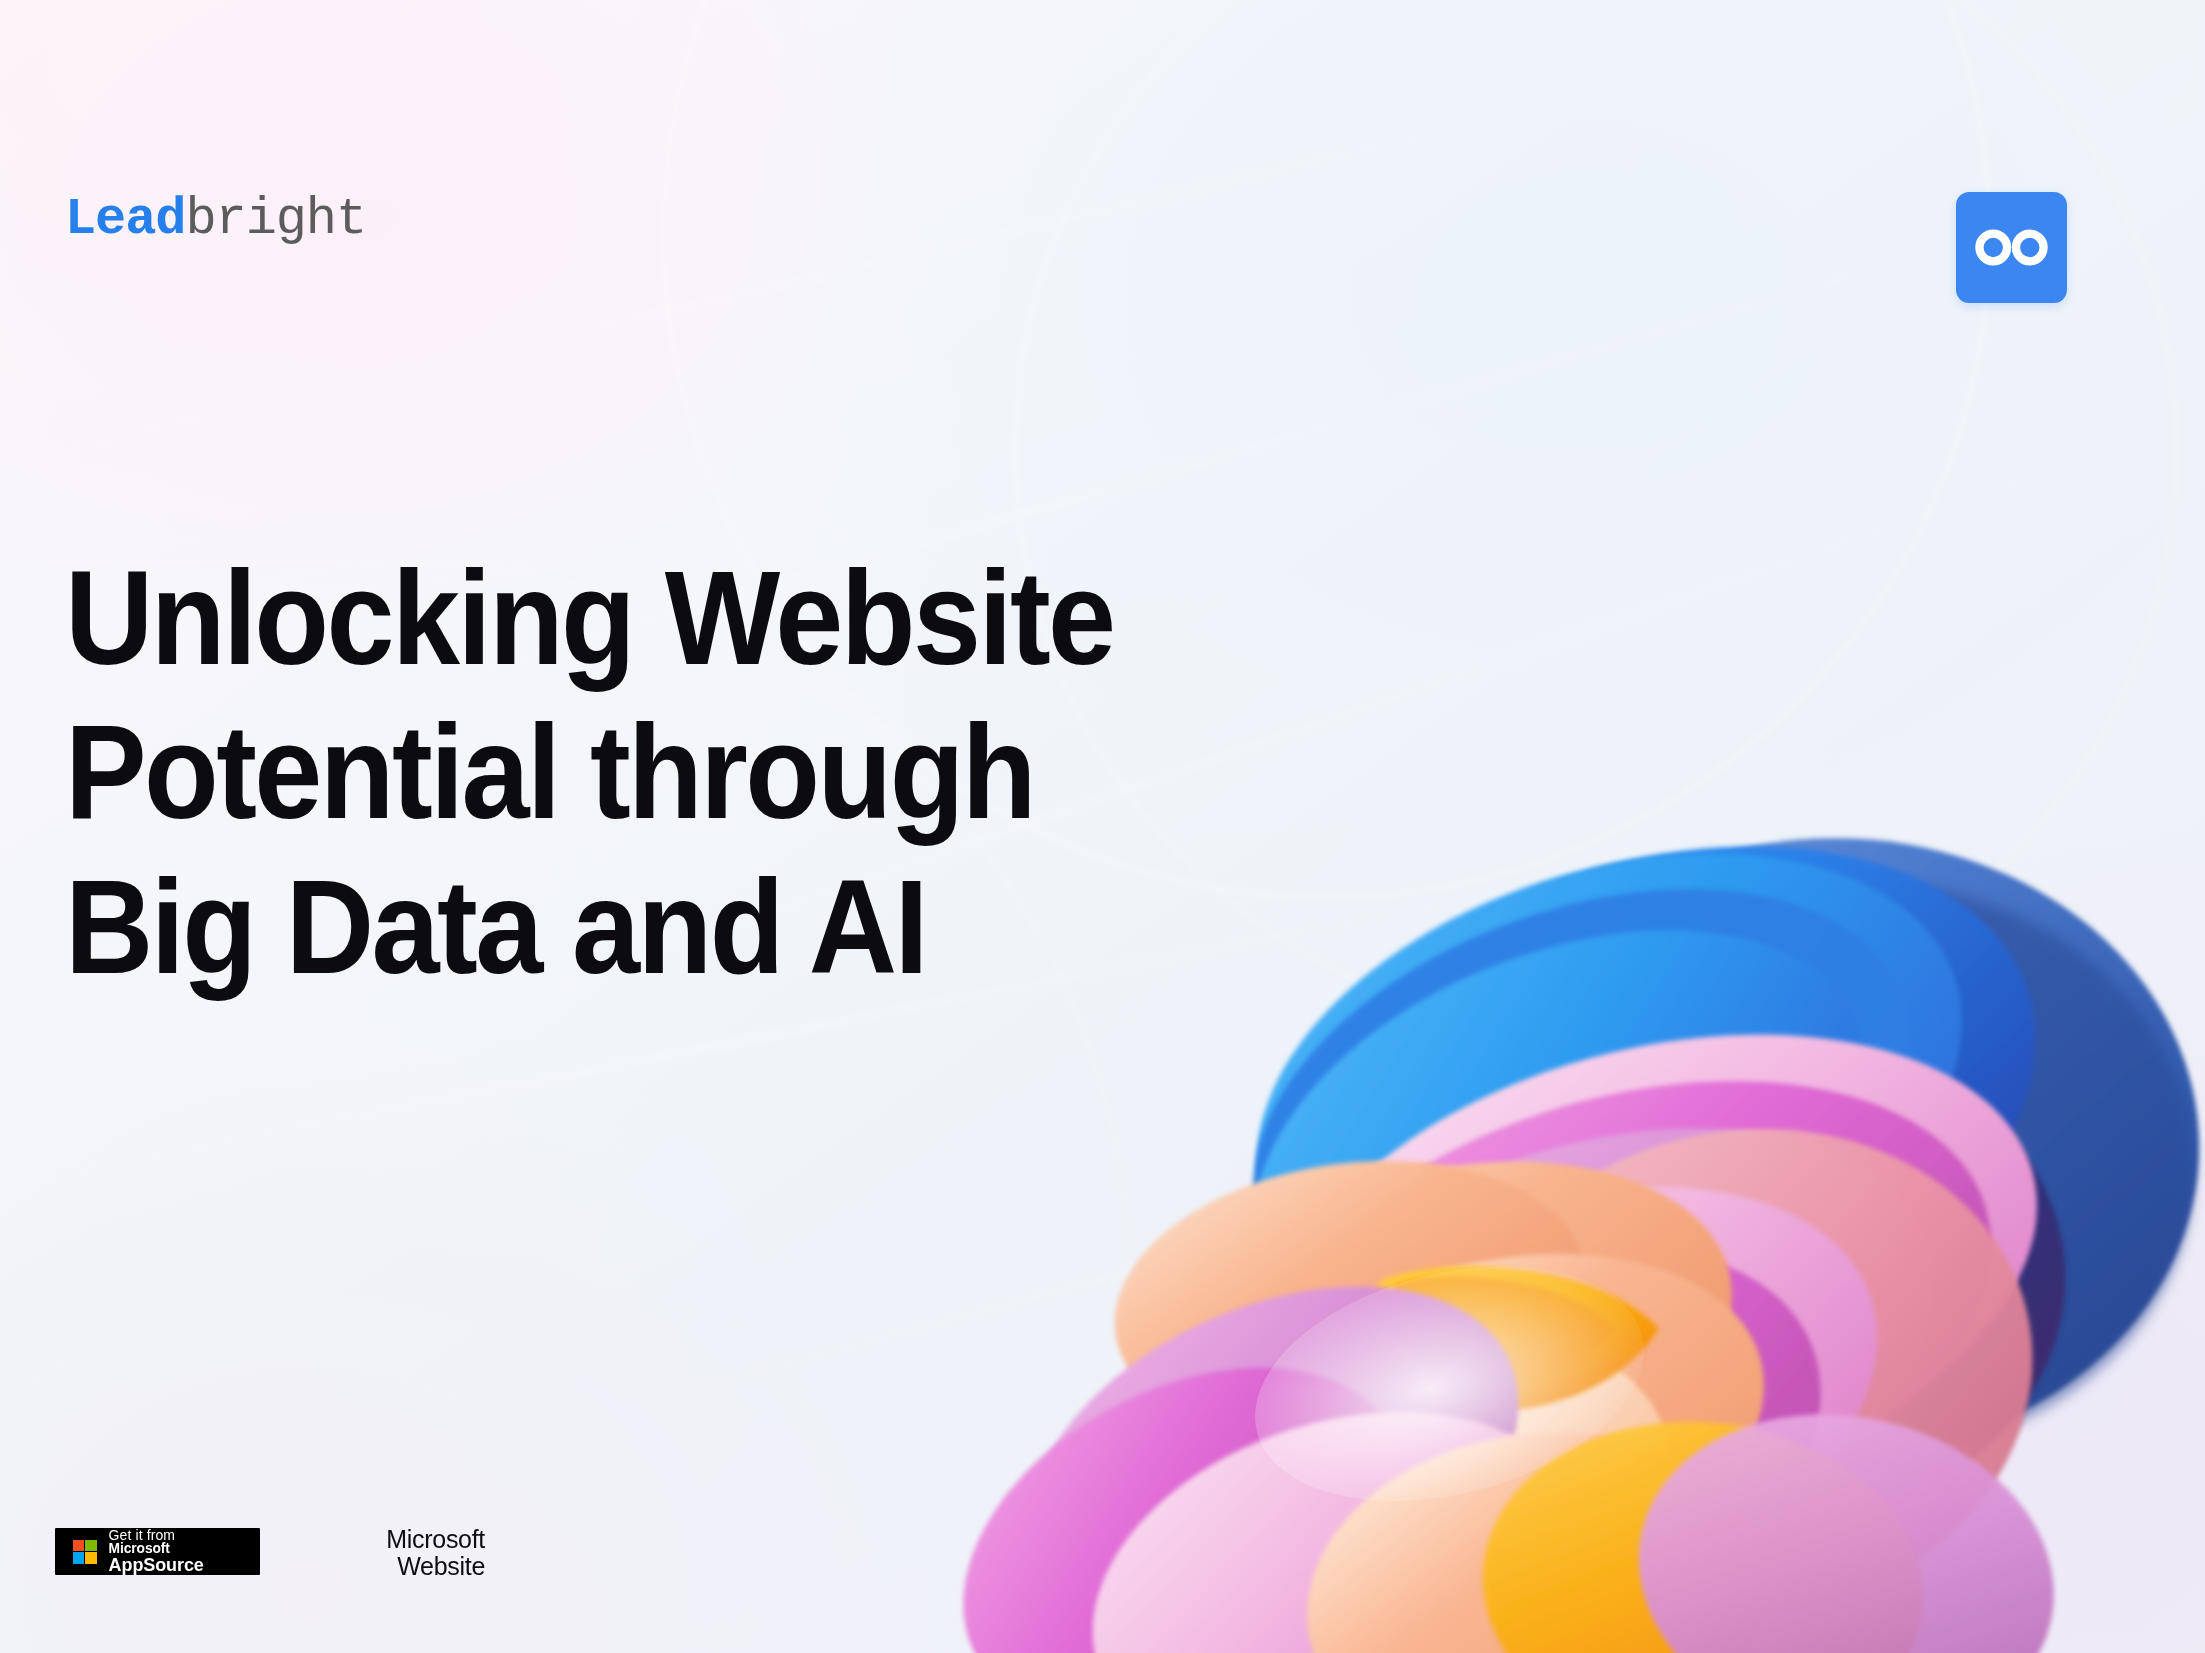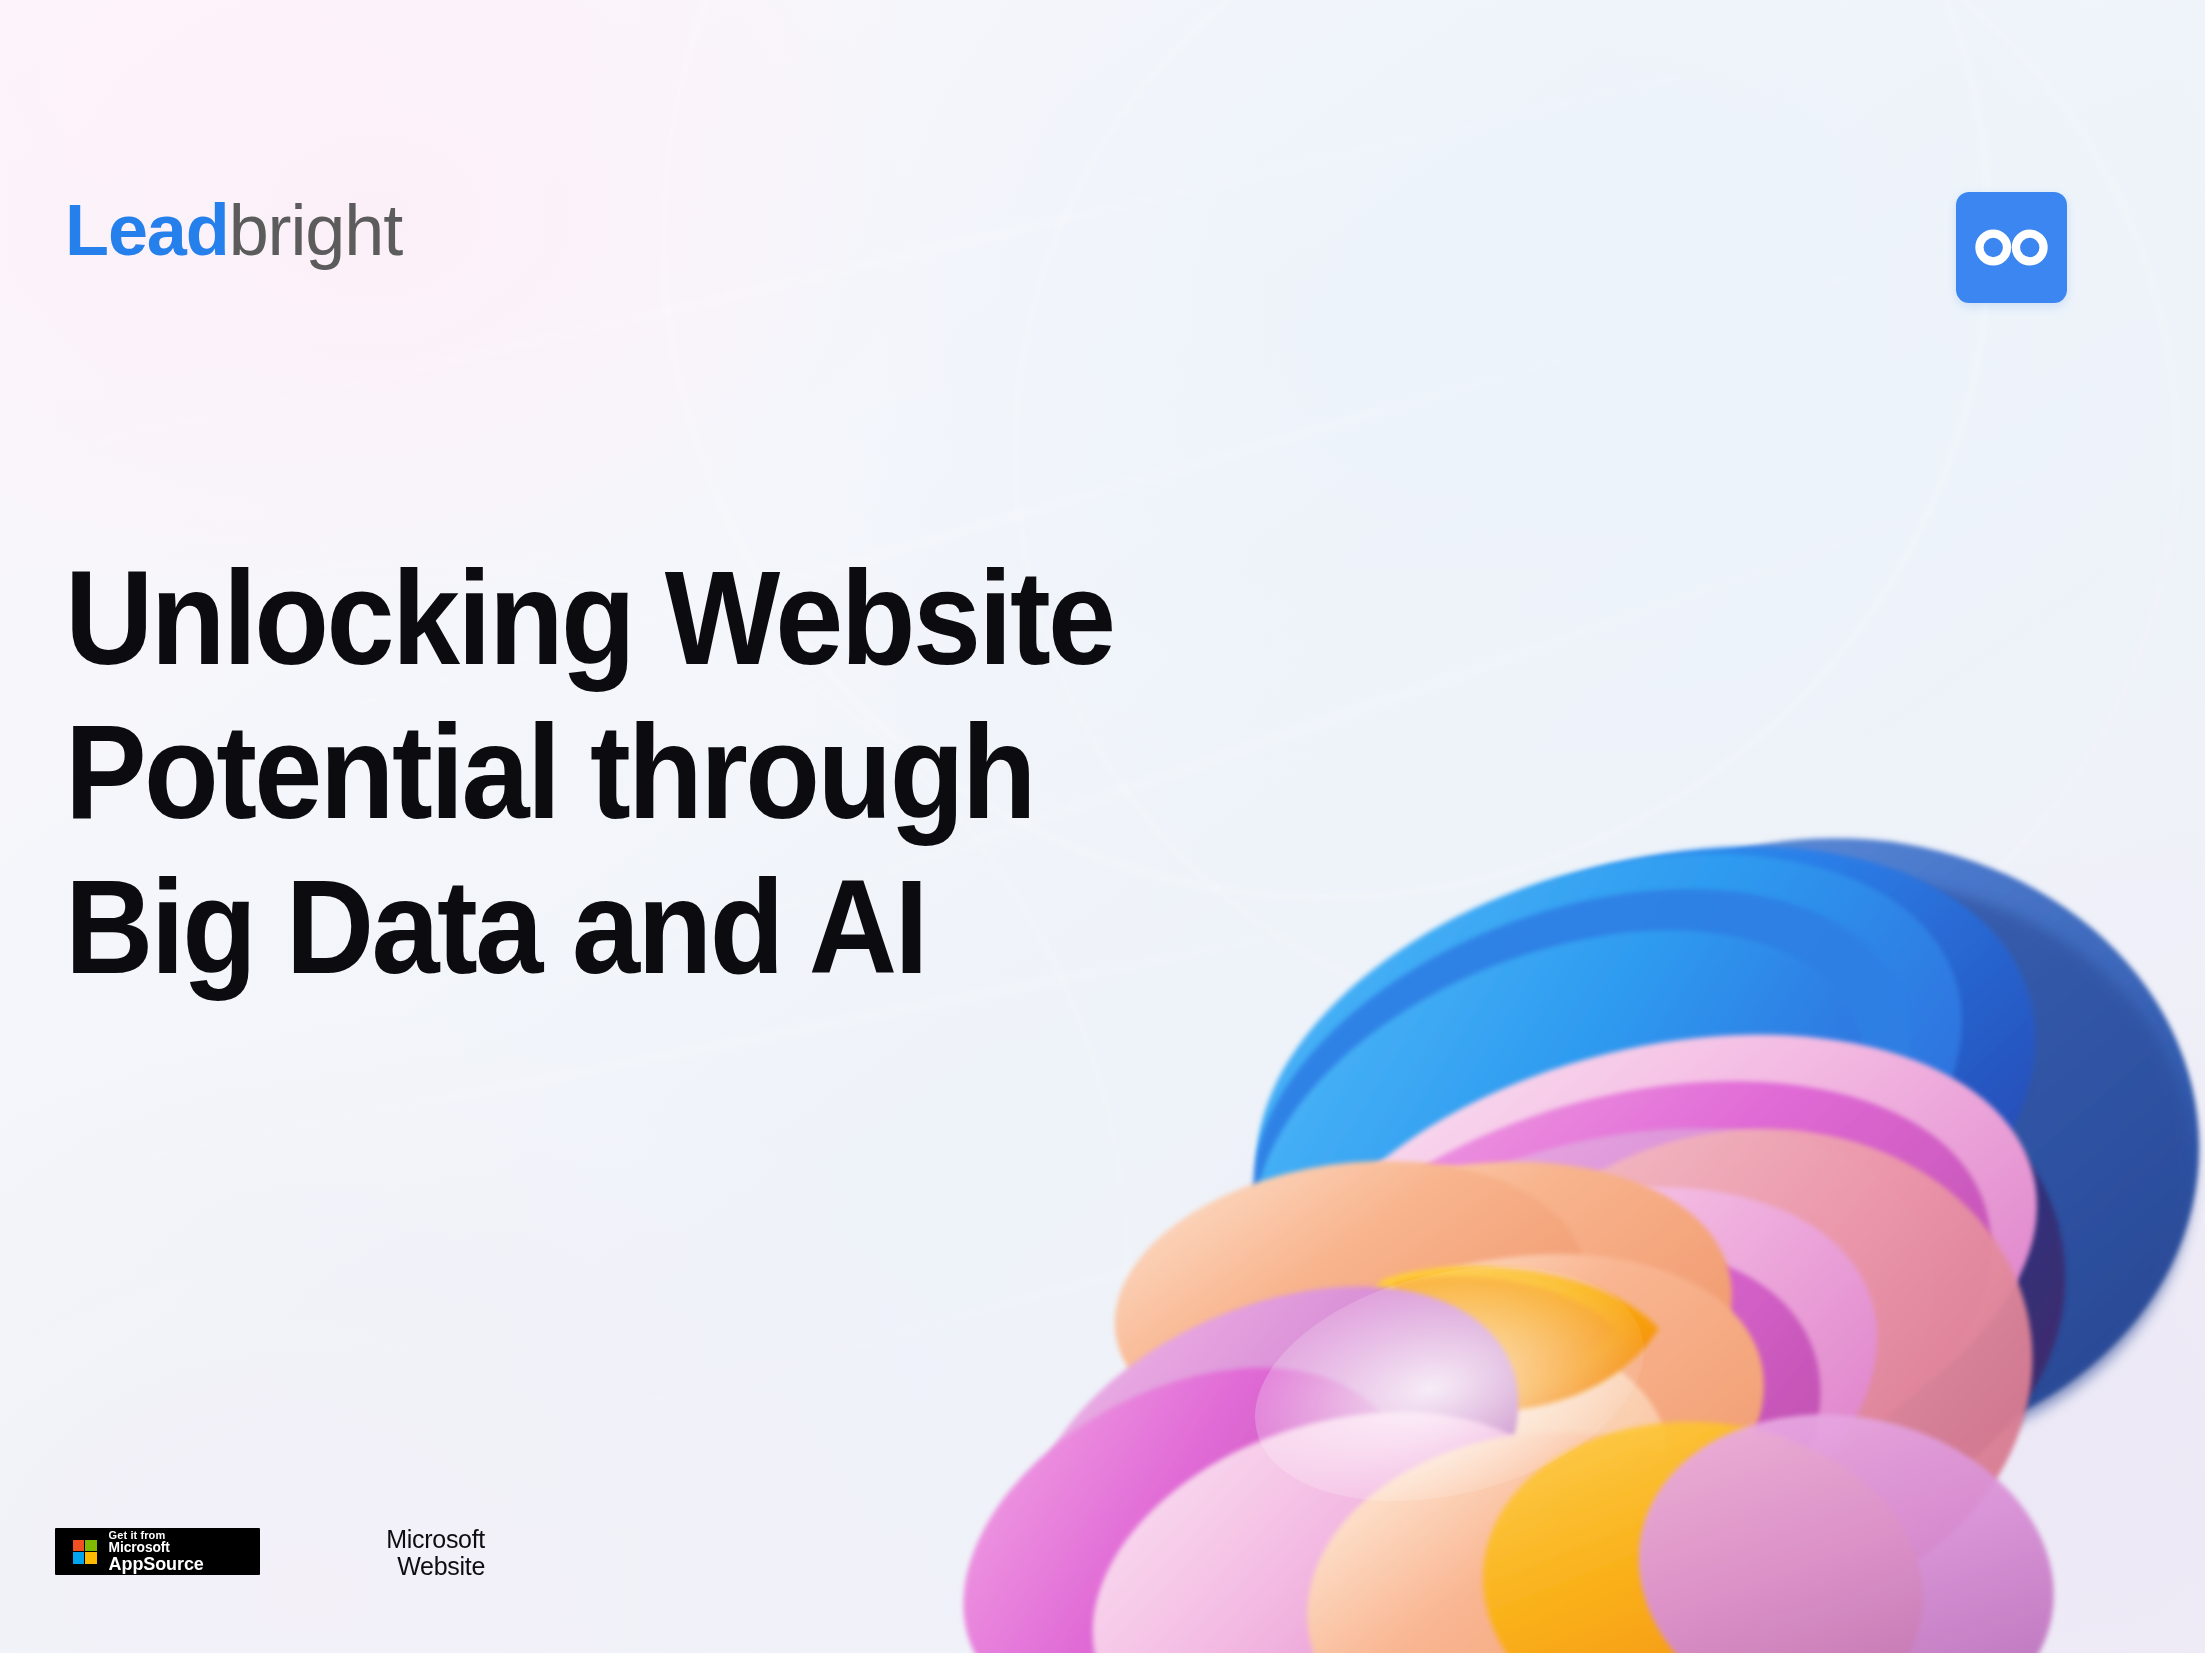--- a/index.html
+++ b/index.html
@@ -50,24 +50,25 @@
   .bg-wash-tl { position:absolute; left:-8%; top:-12%; width:1103px; height:827px;
                 background: radial-gradient(ellipse at center, rgba(252,240,248,.95) 0%, rgba(252,240,248,0) 68%); }
   .bg-wash-br { position:absolute; right:-10%; bottom:-14%; width:1323px; height:992px;
                 background: radial-gradient(ellipse at center, rgba(234,230,246,.85) 0%, rgba(234,230,246,0) 68%); }
 
   
   .logo {
     position: absolute;
     left: 65px;
     top: 194px;
-    font-size: 72px;
+    font-size: 52px;
     line-height: 1;
     letter-spacing: -1.1px;
     white-space: nowrap;
+    font-family: Liberation Mono, monospace;
   }
   .logo .lead   { font-weight: 700; color: #2680eb; }
   .logo .bright { font-weight: 400; color: #5c5c5c; }
 
   
   .app-icon {
     position: absolute;
     left: 1956px;
     top: 192px;
     width: 111px;
@@ -130,21 +131,21 @@
     grid-template-rows: 1fr 1fr;
     gap: 1.7px;
     flex: 0 0 auto;
   }
   .ms-squares i { display: block; }
   .appsource-text {
     margin-left: 12px;
     color: #ffffff;
     line-height: 1.02;
   }
-  .appsource-text .get-it  { font-size: 11px; font-weight: 700; letter-spacing: 0.1px; display: block; }
+  .appsource-text .get-it  { font-size: 14px; font-weight: 400; letter-spacing: 0.1px; display: block; }
   .appsource-text .ms-line { font-size: 13.8px; font-weight: 600; letter-spacing: -0.1px; display: block; }
   .appsource-text .as-line { font-size: 18px; font-weight: 600; letter-spacing: -0.1px; display: block; }
 
   
   .ms-partner {
     position: absolute;
     left: 298px;
     top: 1526px;
     width: 187px;
     text-align: right;

